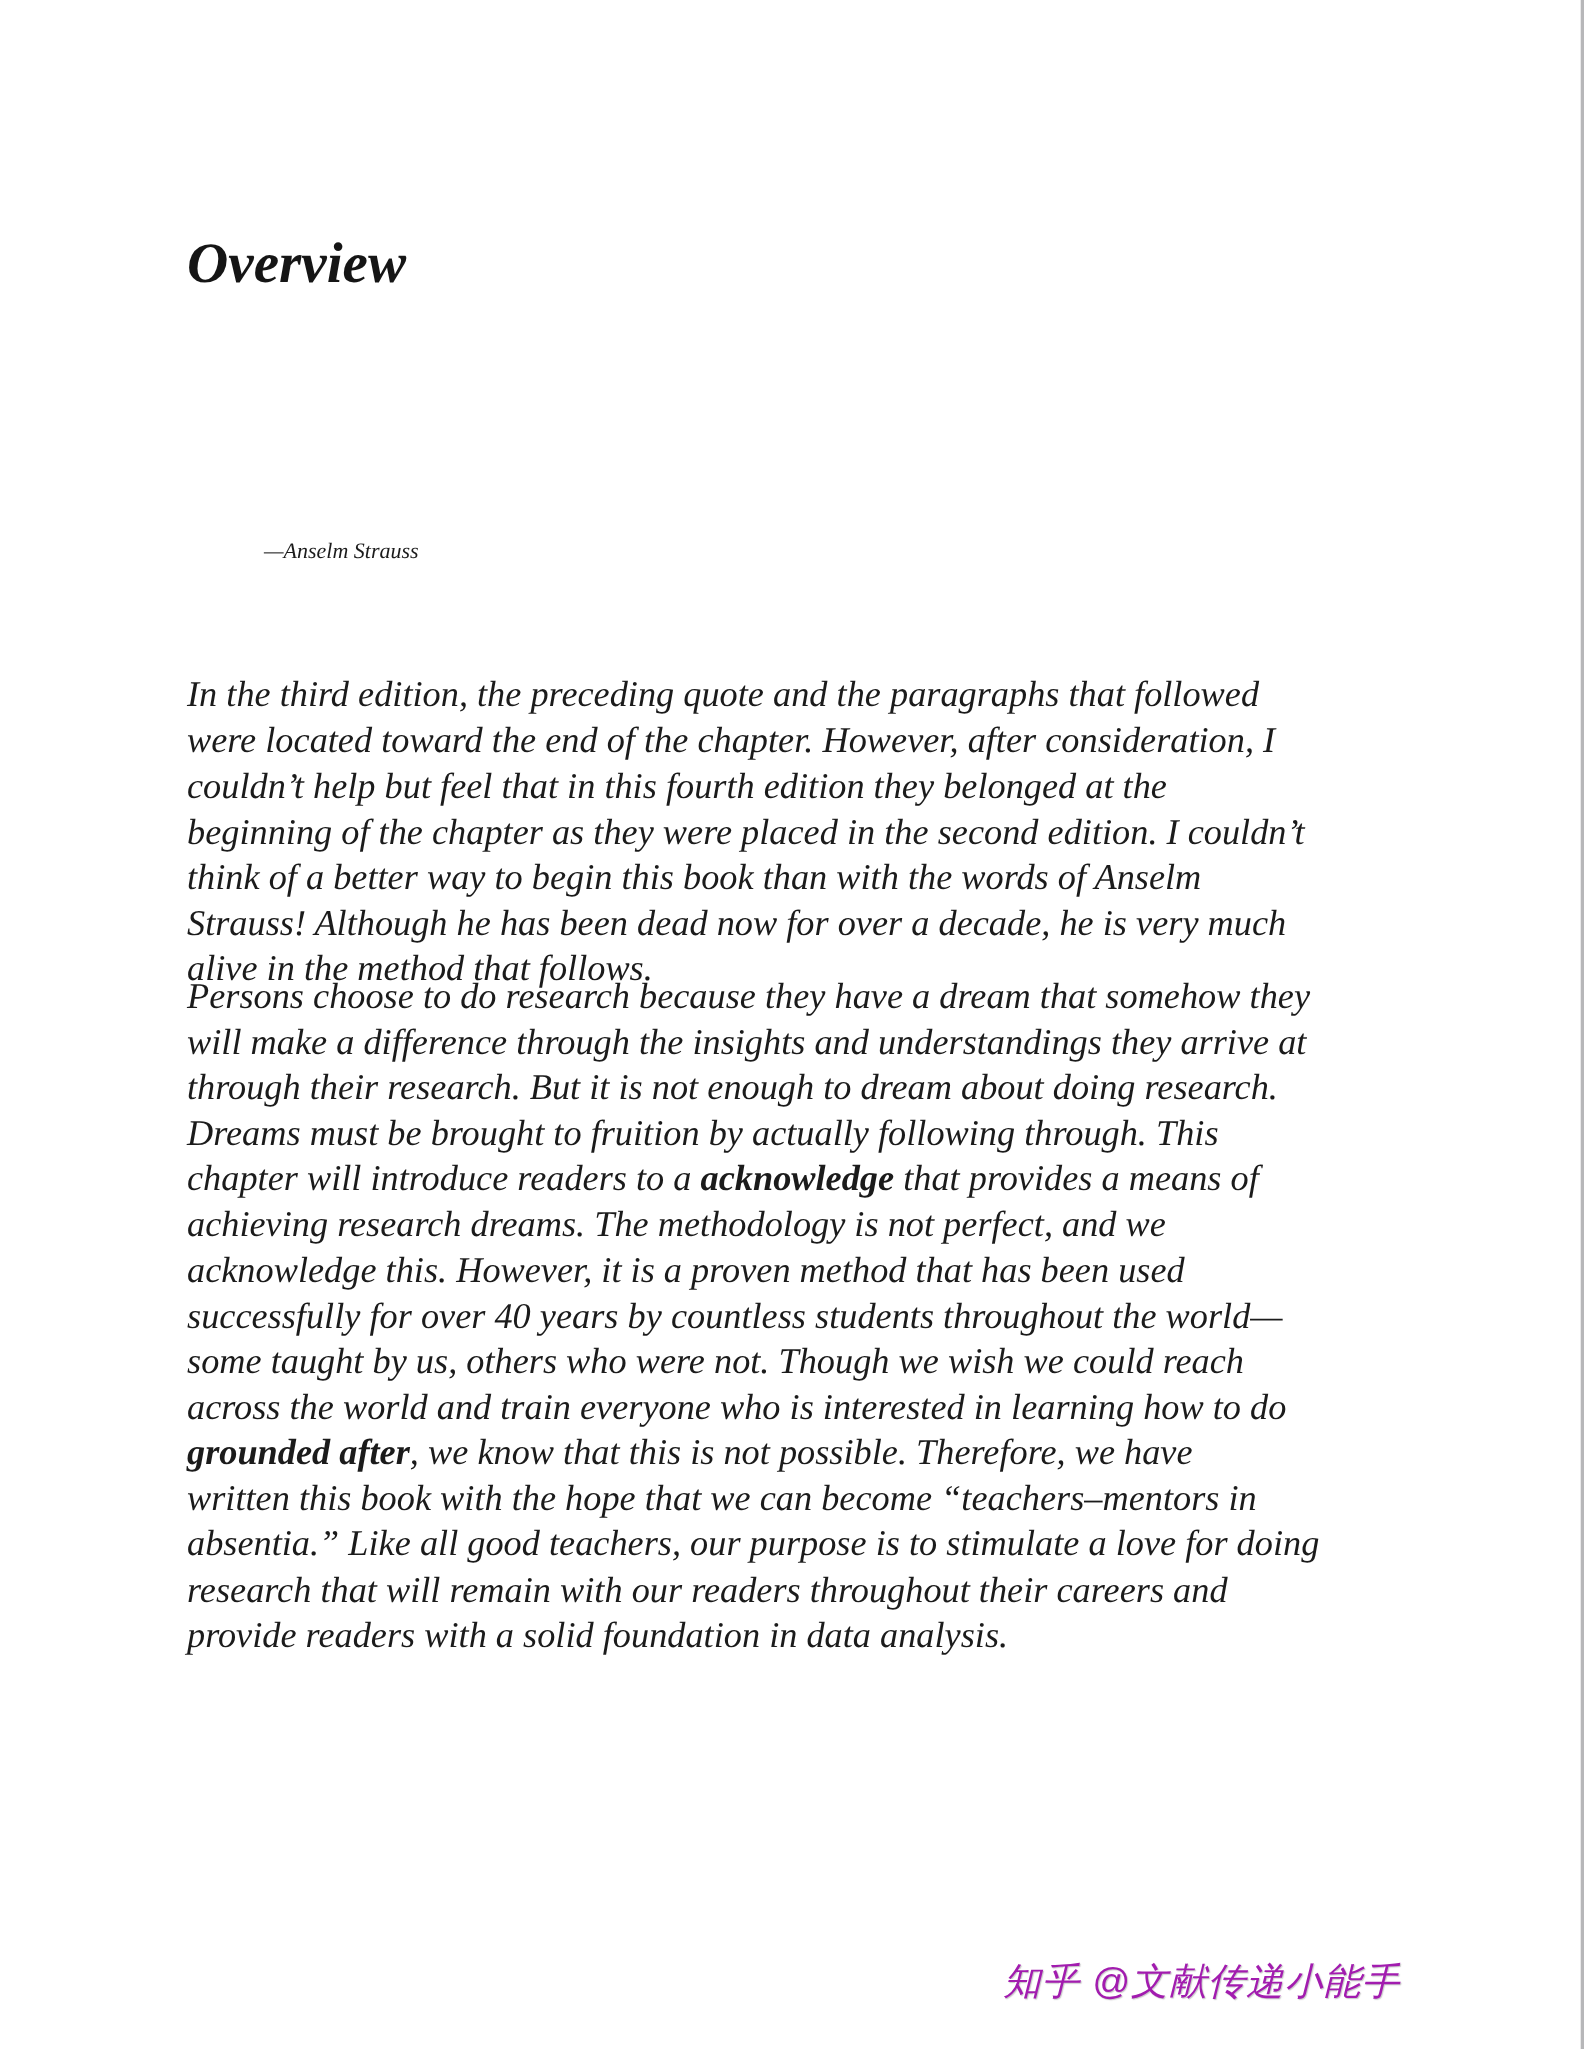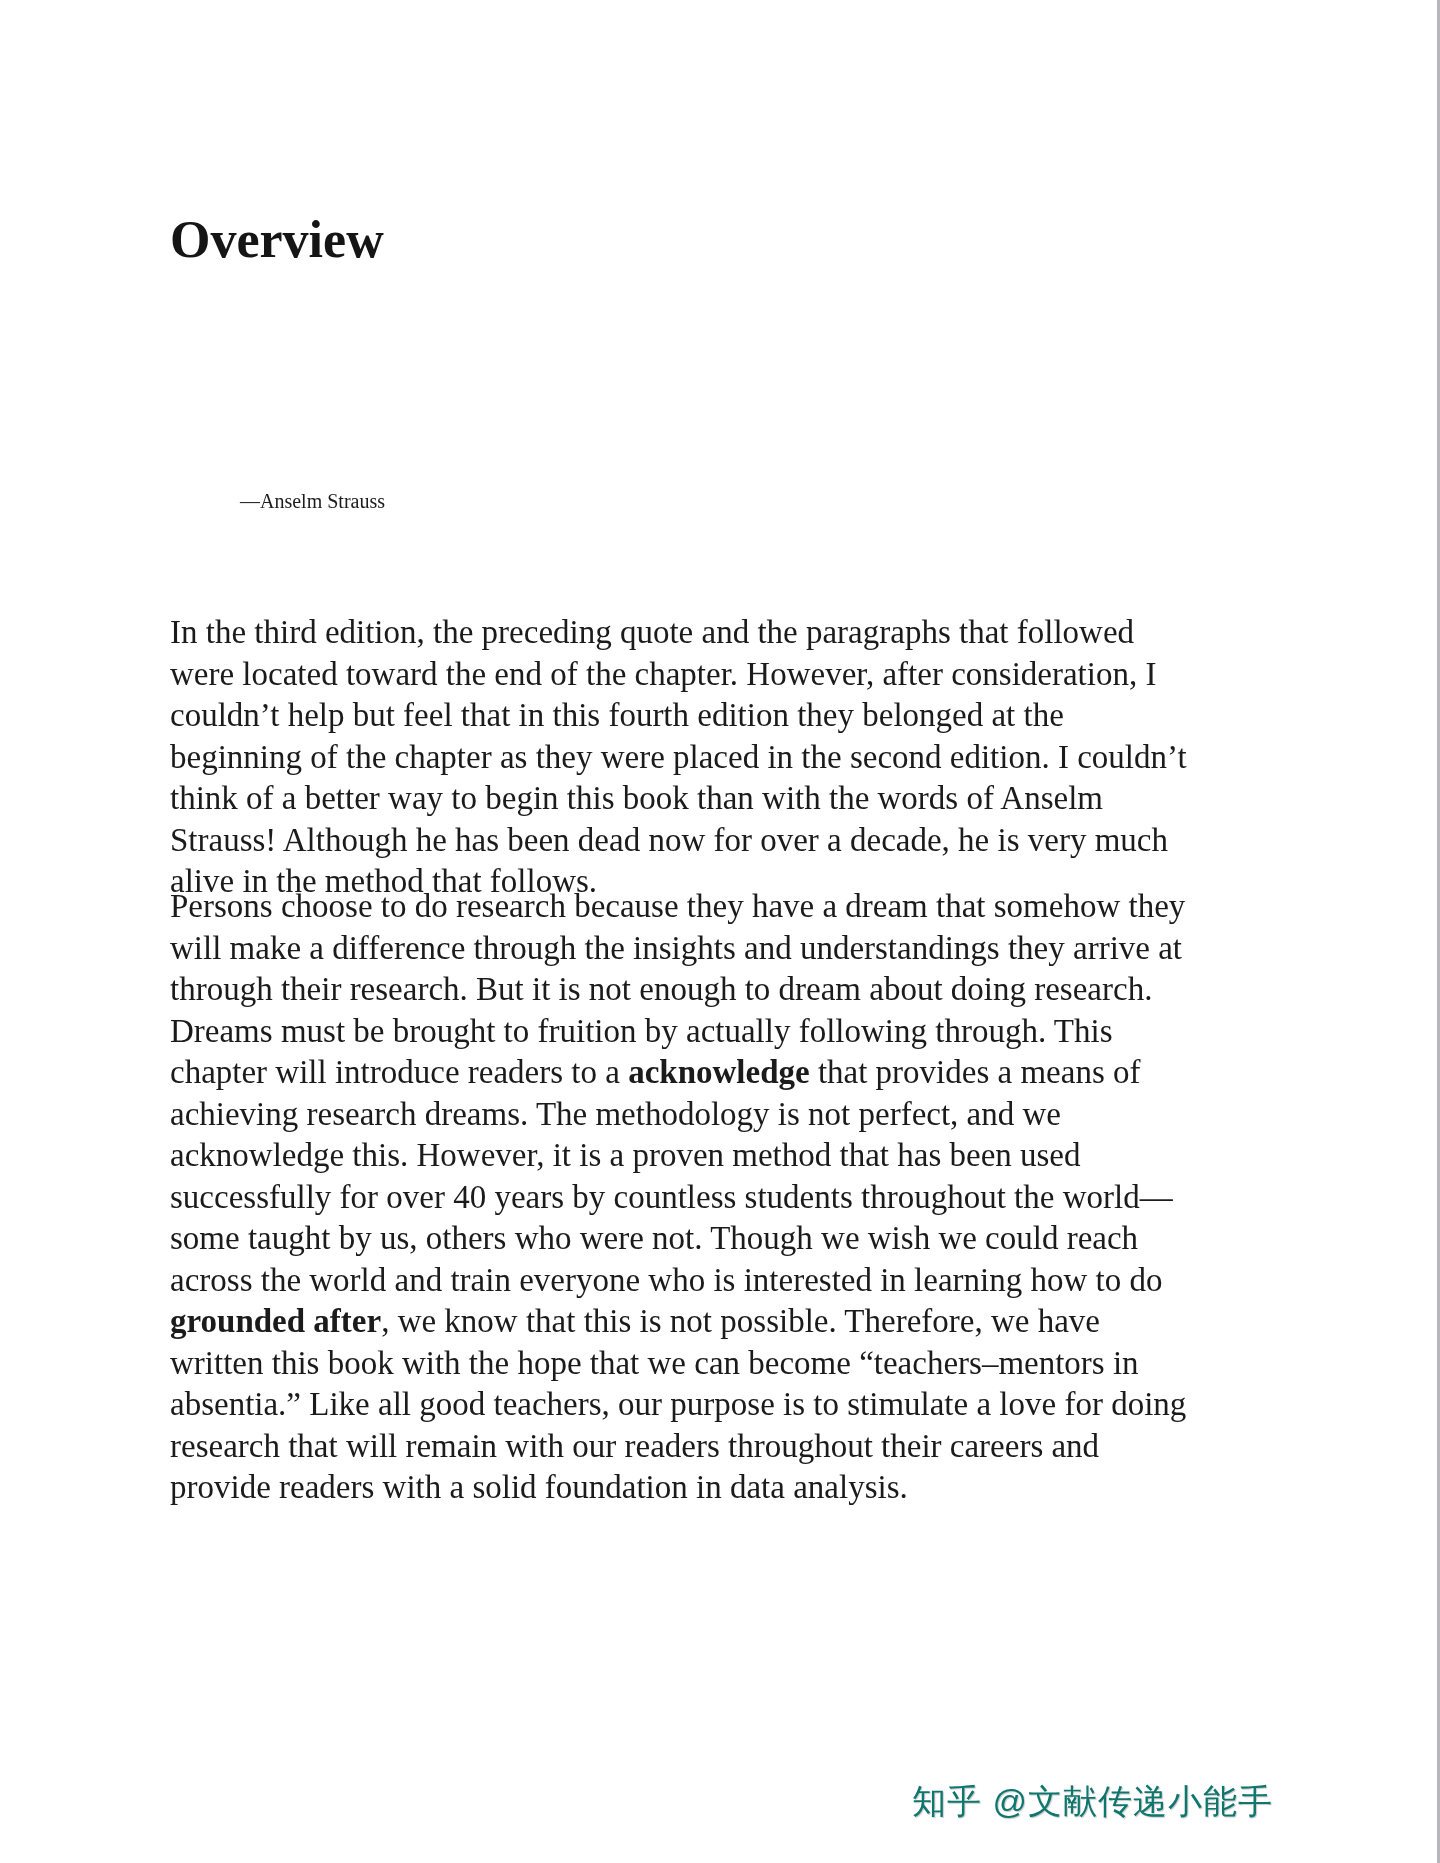--- a/index.html
+++ b/index.html
@@ -1,15 +1,15 @@
 <!DOCTYPE html>
 <html><head>
 <meta charset="utf-8">
 <style>
-  * { margin: 0; padding: 0; box-sizing: border-box; }
+  * { margin: 0; padding: 0; box-sizing: border-box; font-style: italic; }
   html, body { background: #ffffff; }
   .page {
     position: relative;
     width: 1440px;
     height: 1863px;
     background: #ffffff;
     overflow: hidden;
     font-family: "Liberation Serif", "DejaVu Serif", serif;
     color: #1b1b1b;
   }
@@ -54,21 +54,21 @@
   }
   .para-1 { top: 612px; }
   .para-2 { top: 886px; }
   .bold-term { font-weight: bold; }
   .watermark {
     position: absolute;
     left: 912px;
     top: 1779px;
     font-size: 34px;
     letter-spacing: 1px;
-    color: #0f766e;
+    color: #a21caf;
     font-family: "Liberation Sans", "DejaVu Sans", sans-serif;
     text-shadow: -1px -1px 0 rgba(255,255,255,0.95), 1px 1px 1px rgba(130,130,130,0.45);
     white-space: pre;
   }
 </style>
 </head>
 <body>
 
 <div class="page">
 

